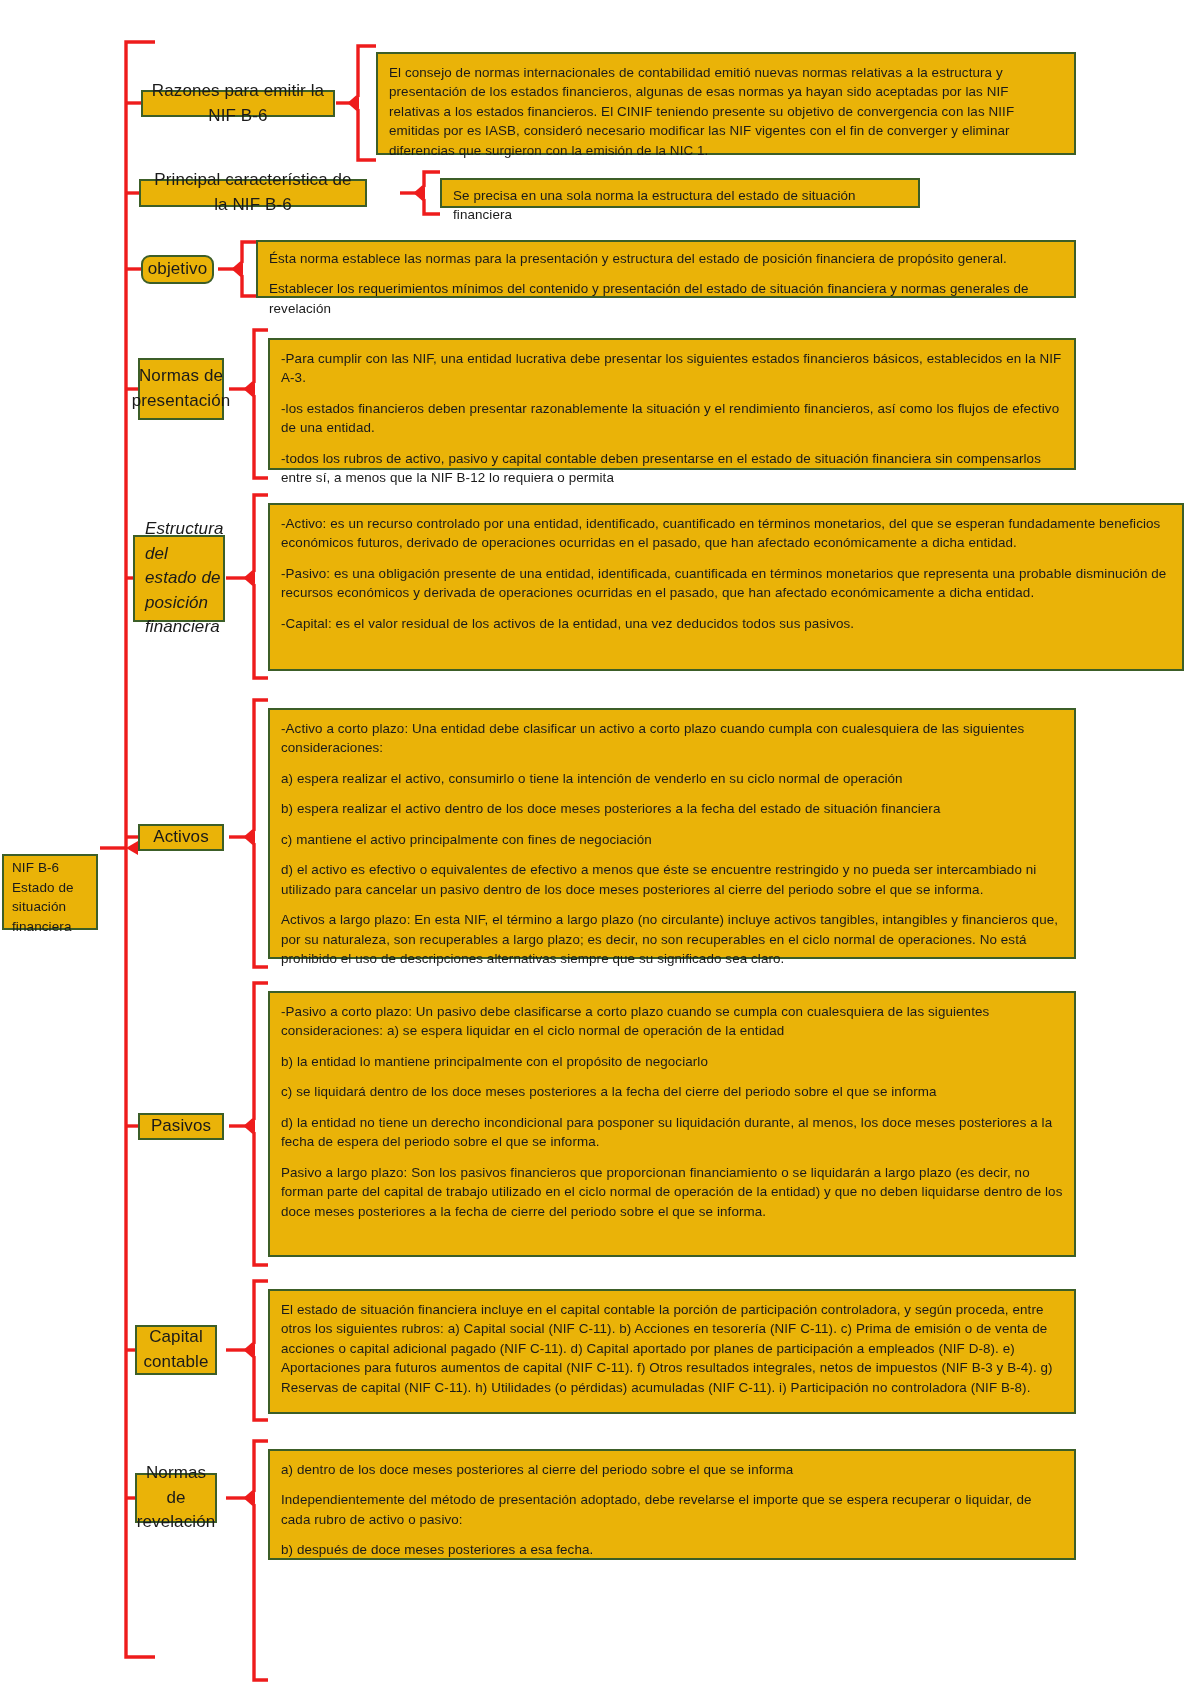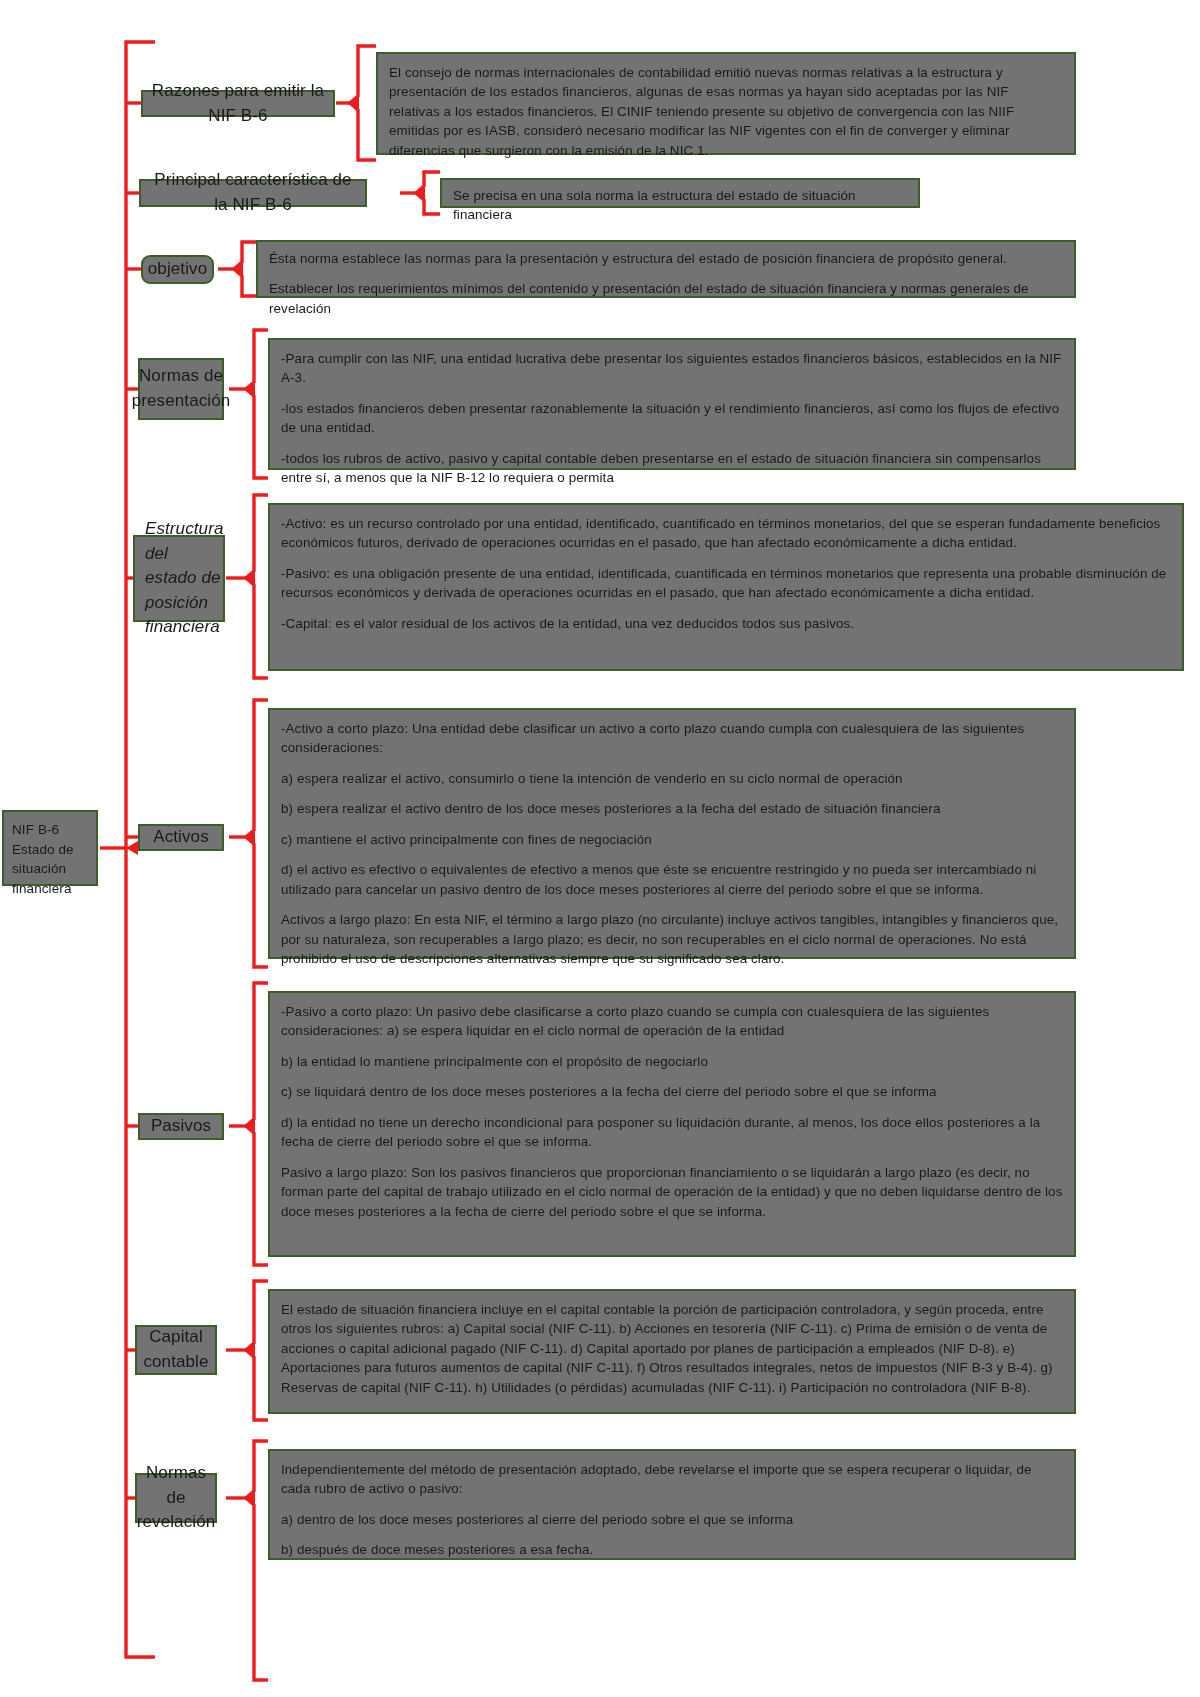--- a/index.html
+++ b/index.html
@@ -11,21 +11,21 @@
     position:relative;
     width:1200px;
     height:1697px;
     background:#ffffff;
     overflow:hidden;
   }
   
   .node{
     position:absolute;
     box-sizing:border-box;
-    background:#737373;
+    background:#eab308;
     border:2.5px solid #3c5e28;
     color:#1a1a1a;
     line-height:1.45;
     letter-spacing:0.1px;
   }
   .label-node{
     display:flex;
     align-items:center;
     justify-content:center;
     text-align:center;
@@ -42,22 +42,23 @@
     padding:9px 11px 9px 11px;
     text-align:left;
   }
   .text-node p{
     margin:0 0 11px 0;
   }
   .text-node p:last-child{margin-bottom:0;}
   .root{
     font-size:13.5px;
     text-align:left;
-    padding:8px 8px;
+    padding:2px 8px;
     line-height:1.45;
+    margin-top:44px;
   }
   
   #wires{
     position:absolute;
     left:0;top:0;
     width:1200px;height:1697px;
     pointer-events:none;
   }
   #wires path{
     fill:none;
@@ -189,33 +190,33 @@
     <p>Activos a largo plazo: En esta NIF, el término a largo plazo (no circulante) incluye activos tangibles, intangibles y financieros que, por su naturaleza, son recuperables a largo plazo; es decir, no son recuperables en el ciclo normal de operaciones. No está prohibido el uso de descripciones alternativas siempre que su significado sea claro.</p>
   </div>
 
   <div class="node label-node" style="left:138px; top:1113px; width:86px; height:27px;">
     <span>Pasivos</span>
   </div>
   <div class="node text-node" style="left:268px; top:991px; width:808px; height:266px;">
     <p>-Pasivo a corto plazo: Un pasivo debe clasificarse a corto plazo cuando se cumpla con cualesquiera de las siguientes consideraciones: a) se espera liquidar en el ciclo normal de operación de la entidad</p>
     <p>b) la entidad lo mantiene principalmente con el propósito de negociarlo</p>
     <p>c) se liquidará dentro de los doce meses posteriores a la fecha del cierre del periodo sobre el que se informa</p>
-    <p>d) la entidad no tiene un derecho incondicional para posponer su liquidación durante, al menos, los doce ellos posteriores a la fecha de cierre del periodo sobre el que se informa.</p>
+    <p>d) la entidad no tiene un derecho incondicional para posponer su liquidación durante, al menos, los doce meses posteriores a la fecha de espera del periodo sobre el que se informa.</p>
     <p>Pasivo a largo plazo: Son los pasivos financieros que proporcionan financiamiento o se liquidarán a largo plazo (es decir, no forman parte del capital de trabajo utilizado en el ciclo normal de operación de la entidad) y que no deben liquidarse dentro de los doce meses posteriores a la fecha de cierre del periodo sobre el que se informa.</p>
   </div>
 
   <div class="node label-node" style="left:135px; top:1325px; width:82px; height:50px; flex-direction:column; gap:1px;">
     <span>Capital contable</span>
   </div>
   <div class="node text-node" style="left:268px; top:1289px; width:808px; height:125px;">
     <p>El estado de situación financiera incluye en el capital contable la porción de participación controladora, y según proceda, entre otros los siguientes rubros: a) Capital social (NIF C-11). b) Acciones en tesorería (NIF C-11). c) Prima de emisión o de venta de acciones o capital adicional pagado (NIF C-11). d) Capital aportado por planes de participación a empleados (NIF D-8). e) Aportaciones para futuros aumentos de capital (NIF C-11). f) Otros resultados integrales, netos de impuestos (NIF B-3 y B-4). g) Reservas de capital (NIF C-11). h) Utilidades (o pérdidas) acumuladas (NIF C-11). i) Participación no controladora (NIF B-8).</p>
   </div>
 
   <div class="node label-node" style="left:135px; top:1473px; width:82px; height:50px; flex-direction:column; gap:1px;">
     <span>Normas de revelación</span>
   </div>
   <div class="node text-node" style="left:268px; top:1449px; width:808px; height:111px;">
+    <p>a) dentro de los doce meses posteriores al cierre del periodo sobre el que se informa</p>
     <p>Independientemente del método de presentación adoptado, debe revelarse el importe que se espera recuperar o liquidar, de cada rubro de activo o pasivo:</p>
-    <p>a) dentro de los doce meses posteriores al cierre del periodo sobre el que se informa</p>
     <p>b) después de doce meses posteriores a esa fecha.</p>
   </div>
 
 </div>
 
 </body></html>

